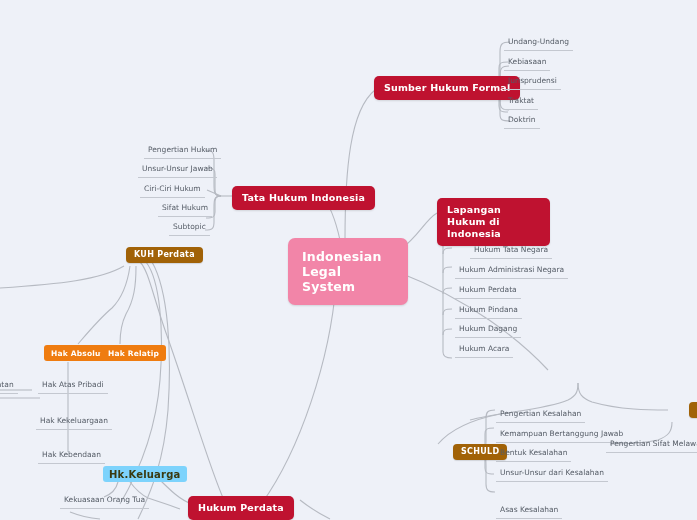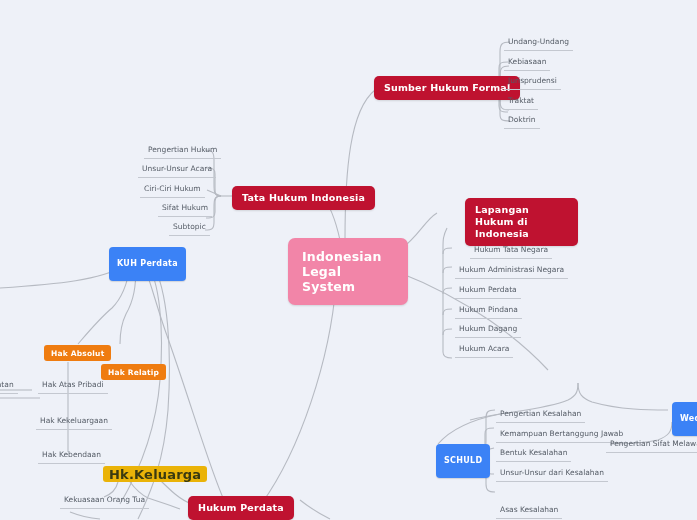--- a/index.html
+++ b/index.html
@@ -49,47 +49,48 @@
     font-size: 9.5px;
     font-weight: bold;
     line-height: 12px;
     padding: 6px 10px;
     letter-spacing: .2px;
     box-shadow: 0 1px 2px rgba(0,0,0,.12);
   }
   .n-red.wrap { white-space: normal; }
   
   .n-teal {
-    background: #3b82f6;
+    background: #a16207;
     color: #ffffff;
     border-radius: 4px;
     font-size: 8px;
     font-weight: bold;
     line-height: 10px;
-    padding: 12px 8px;
+    padding: 3px 8px;
     letter-spacing: .3px;
     box-shadow: 0 1px 1px rgba(0,0,0,.12);
+    margin-left: 17px;
   }
   
   .n-orange {
     background: #ef7c10;
     color: #ffffff;
     border-radius: 3px;
     font-size: 7.5px;
     font-weight: bold;
     line-height: 9px;
     padding: 3.5px 7px;
     letter-spacing: .2px;
   }
   
   .n-yellow {
-    background: #eab308;
+    background: #7dd3fc;
     color: #3a3a10;
     border-radius: 3px;
-    font-size: 13px;
+    font-size: 10px;
     font-weight: bold;
     line-height: 9px;
     padding: 3.5px 6px;
     letter-spacing: .2px;
   }
   
   .n-leaf {
     color: #555c66;
     font-size: 7.5px;
     line-height: 10px;
@@ -192,26 +193,26 @@
 
   <div class="node n-leaf" style="left:504px; top:36px;">Undang-Undang</div>
   <div class="node n-leaf" style="left:504px; top:56px;">Kebiasaan</div>
   <div class="node n-leaf" style="left:504px; top:75px;text-align:center;">Jurisprudensi</div>
   <div class="node n-leaf" style="left:504px; top:95px;">Traktat</div>
   <div class="node n-leaf" style="left:504px; top:114px;">Doktrin</div>
 
   <div class="node n-red" style="left:232px; top:186px;">Tata Hukum Indonesia</div>
 
   <div class="node n-leaf" style="left:144px; top:144px;">Pengertian Hukum</div>
-  <div class="node n-leaf" style="left:138px; top:163px;">Unsur-Unsur Acara</div>
+  <div class="node n-leaf" style="left:138px; top:163px;">Unsur-Unsur Jawab</div>
   <div class="node n-leaf" style="left:140px; top:183px;">Ciri-Ciri Hukum</div>
   <div class="node n-leaf" style="left:158px; top:202px;">Sifat Hukum</div>
   <div class="node n-leaf" style="left:169px; top:221px;">Subtopic</div>
 
-  <div class="node n-red wrap" style="left:437px; top:198px; width:113px;margin-left:28px;">
+  <div class="node n-red wrap" style="left:437px; top:198px; width:113px;">
     <div>Lapangan Hukum di</div>
     <div>Indonesia</div>
   </div>
 
   <div class="node n-leaf" style="left:470px; top:244px;">Hukum Tata Negara</div>
   <div class="node n-leaf" style="left:455px; top:264px;">Hukum Administrasi Negara</div>
   <div class="node n-leaf" style="left:455px; top:284px;">Hukum Perdata</div>
   <div class="node n-leaf" style="left:455px; top:304px;">Hukum Pindana</div>
   <div class="node n-leaf" style="left:455px; top:323px;">Hukum Dagang</div>
   <div class="node n-leaf" style="left:455px; top:343px;">Hukum Acara</div>
@@ -227,21 +228,21 @@
 
   <div class="node n-teal" style="left:672px; top:402px;">Wederr</div>
 
   <div class="node n-leaf" style="left:606px; top:438px;">Pengertian Sifat Melawan Hukum</div>
 
   <div class="node n-red" style="left:188px; top:496px;">Hukum Perdata</div>
 
   <div class="node n-teal" style="left:109px; top:247px;">KUH Perdata</div>
 
   <div class="node n-orange" style="left:44px; top:345px;">Hak Absolut</div>
-  <div class="node n-orange" style="left:101px; top:364px;">Hak Relatip</div>
+  <div class="node n-orange" style="left:101px; top:345px;">Hak Relatip</div>
 
   <div class="node n-leaf" style="left:38px; top:379px;">Hak Atas Pribadi</div>
   <div class="node n-leaf" style="left:36px; top:415px;">Hak Kekeluargaan</div>
   <div class="node n-leaf" style="left:38px; top:449px;">Hak Kebendaan</div>
 
   <div class="node n-leaf" style="left:-12px; top:379px;">uatan</div>
 
   <div class="node n-yellow" style="left:103px; top:466px;">Hk.Keluarga</div>
 
   <div class="node n-leaf" style="left:60px; top:494px;">Kekuasaan Orang Tua</div>

